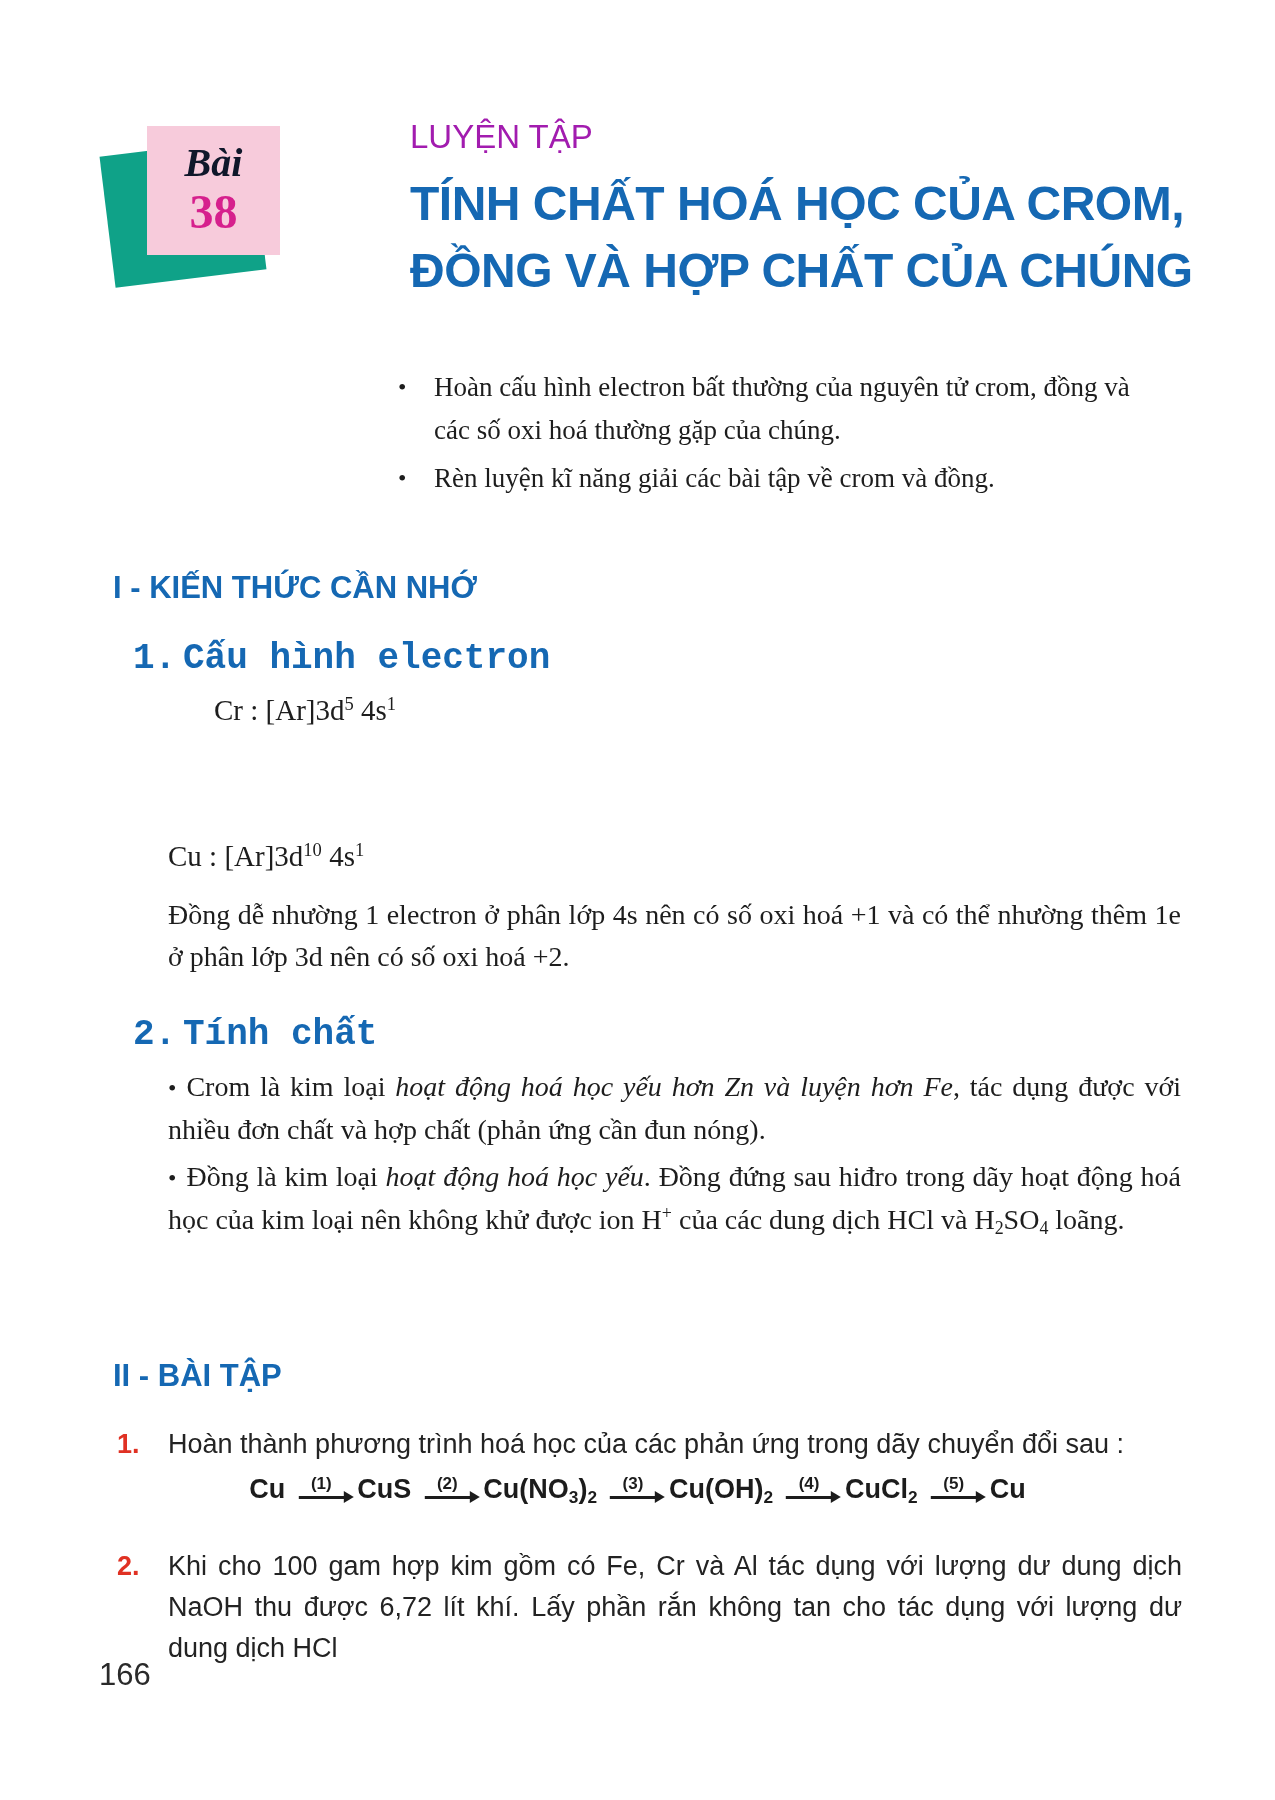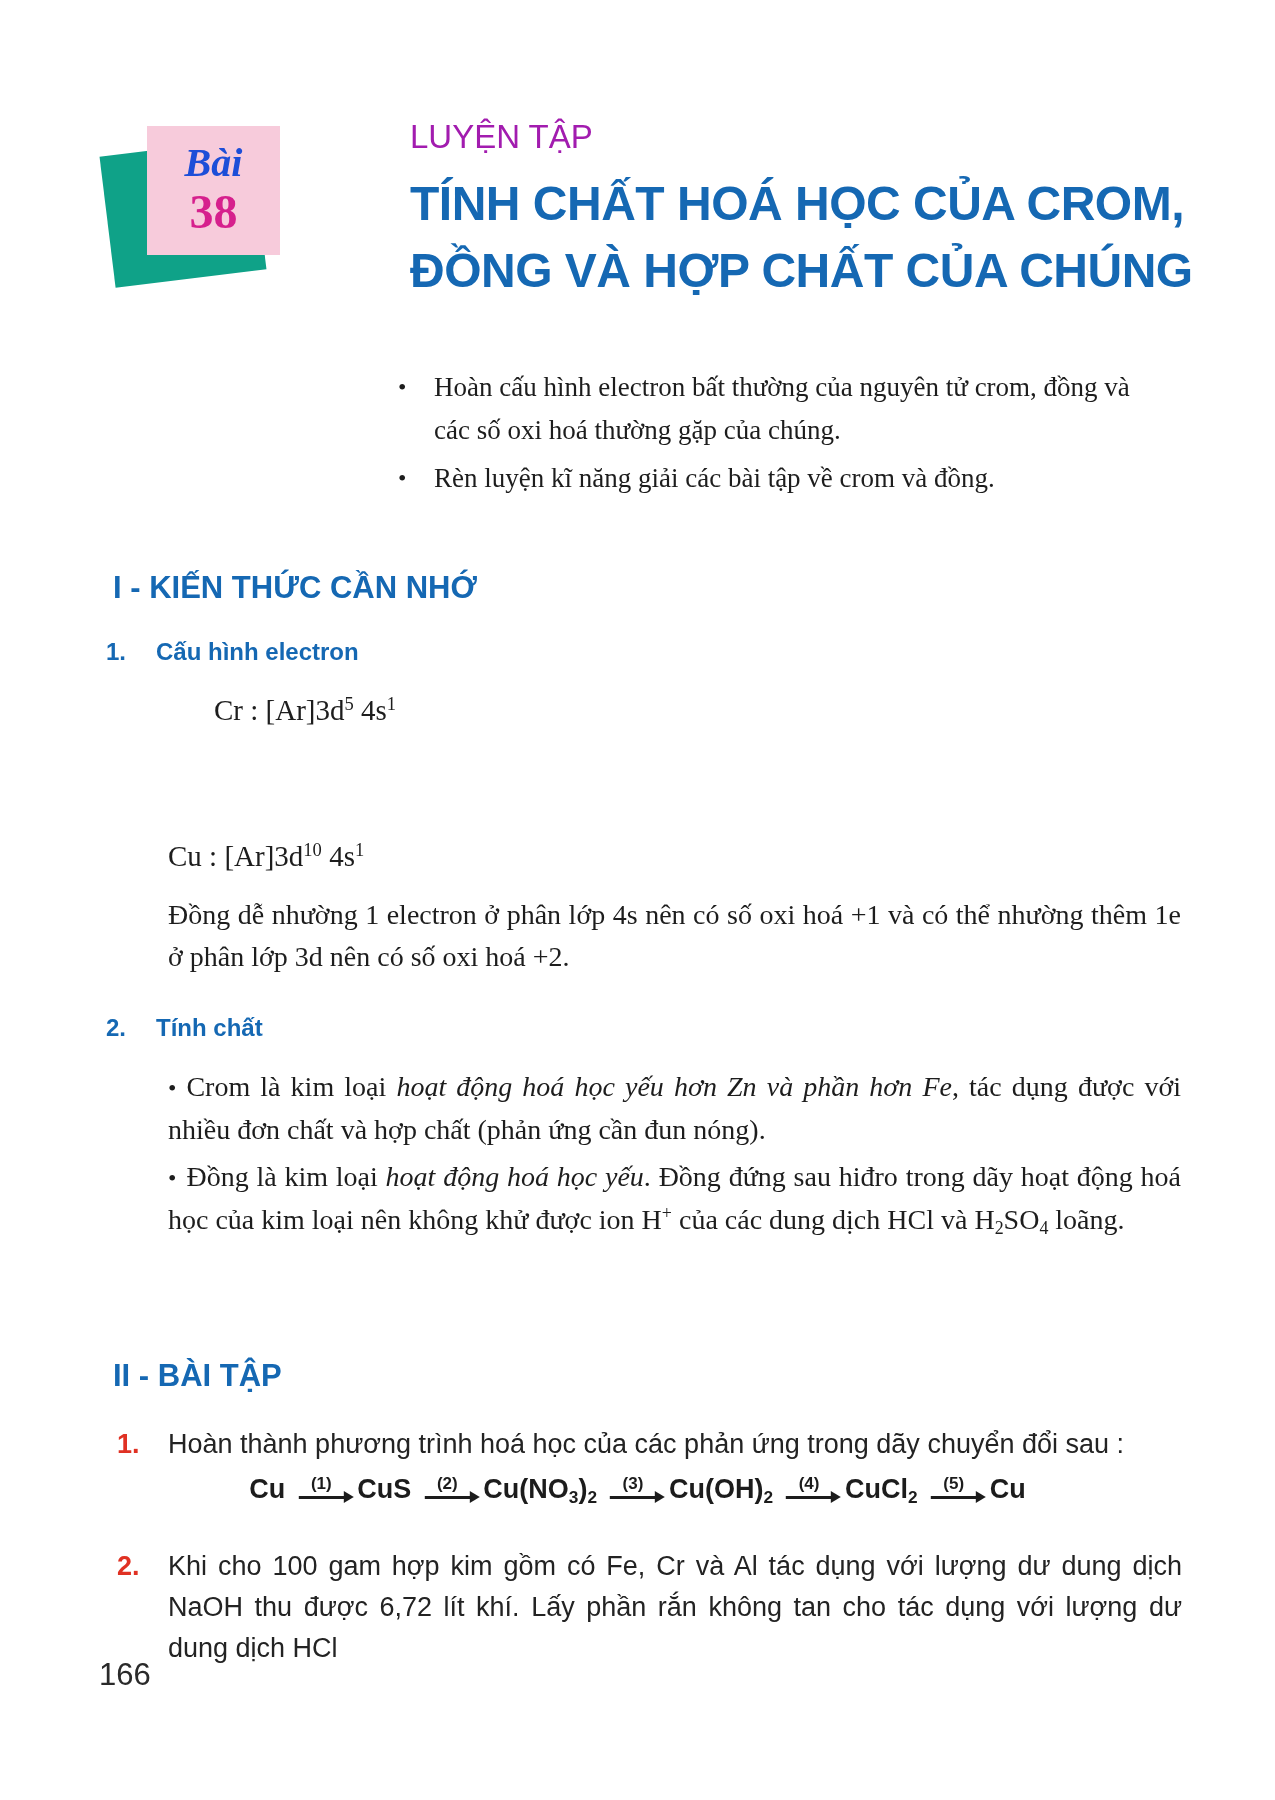--- a/index.html
+++ b/index.html
@@ -17,21 +17,21 @@
   .badge-back{
     position:absolute;left:12px;top:47px;width:152px;height:132px;
     background:#0fa288;transform:rotate(-7deg);
   }
   .badge-front{
     position:absolute;left:52px;top:26px;width:133px;height:129px;
     background:#f7cbdb;display:flex;flex-direction:column;align-items:center;justify-content:center;
   }
   .badge-word{
     font-family:"Liberation Serif",serif;font-style:italic;font-weight:bold;
-    font-size:40px;line-height:42px;color:#1d4ed8;
+    font-size:40px;line-height:42px;color:#0f172a;
   }
   .badge-num{
     font-family:"Liberation Serif",serif;font-weight:bold;
     font-size:48px;line-height:56px;color:#d6208d;
   }
 
   
   .title-block{position:absolute;left:410px;top:118px;width:790px;}
   .kicker{
     font-family:"Liberation Sans","DejaVu Sans",sans-serif;font-weight:normal;
@@ -48,23 +48,23 @@
   .obj-bullet{flex:none;width:36px;font-size:24px;}
   .obj-text{flex:1;}
 
   
   .sec-head{
     position:absolute;left:113px;margin:0;
     font-family:"Liberation Sans","DejaVu Sans",sans-serif;font-weight:bold;
     font-size:31px;color:#1568b3;letter-spacing:0px;
   }
   .sub-head{
-    position:absolute;left:106px;margin:0;
-    font-family:Liberation Sans, sans-serif;font-weight:bold;
-    font-size:24px;color:#1568b3;
+    position:absolute;left:133px;margin:0;
+    font-family:Liberation Mono, monospace;font-weight:bold;
+    font-size:36px;color:#1568b3;
   }
   .sub-head .sub-num{display:inline-block;width:50px;}
 
   
   .formula{
     position:absolute;left:168px;margin:0;
     font-size:29px;line-height:36px;
   }
   .body-para{
     position:absolute;left:168px;margin:0;width:1013px;
@@ -152,21 +152,21 @@
 
 
   <p class="formula" style="top:838px;"><span>Cu : [Ar]3d</span><sup class="rich">10</sup><span> 4s</span><sup class="rich">1</sup></p>
 
   <p class="body-para" style="top:894px;">Đồng dễ nhường 1 electron ở phân lớp 4s nên có số oxi hoá +1 và có thể nhường thêm 1e ở phân lớp 3d nên có số oxi hoá +2.</p>
 
   <h3 class="sub-head" style="top:1014px;">
     <span class="sub-num">2.</span><span>Tính chất</span>
   </h3>
 
-  <p class="body-para" style="top:1066px;"><span class="bullet-glyph">•</span><span><span>Crom là kim loại </span><i class="rich">hoạt động hoá học yếu hơn Zn và phần hơn Fe</i><span>, tác dụng được với nhiều đơn chất và hợp chất (phản ứng cần đun nóng).</span></span></p>
+  <p class="body-para" style="top:1066px;"><span class="bullet-glyph">•</span><span><span>Crom là kim loại </span><i class="rich">hoạt động hoá học yếu hơn Zn và luyện hơn Fe</i><span>, tác dụng được với nhiều đơn chất và hợp chất (phản ứng cần đun nóng).</span></span></p>
 
   <p class="body-para" style="top:1156px;"><span class="bullet-glyph">•</span><span><span>Đồng là kim loại </span><i class="rich">hoạt động hoá học yếu</i><span>. Đồng đứng sau hiđro trong dãy hoạt động hoá học của kim loại nên không khử được ion H</span><sup class="rich">+</sup><span> của các dung dịch HCl và H</span><sub class="rich">2</sub><span>SO</span><sub class="rich">4</sub><span> loãng.</span></span></p>
 
   <h2 class="sec-head" style="top:1358px;">II - BÀI TẬP</h2>
 
   <div class="ex-row" style="top:1424px;">
     <span class="ex-num">1.</span>
     <span class="ex-text">Hoàn thành phương trình hoá học của các phản ứng trong dãy chuyển đổi sau :</span>
   </div>
 

